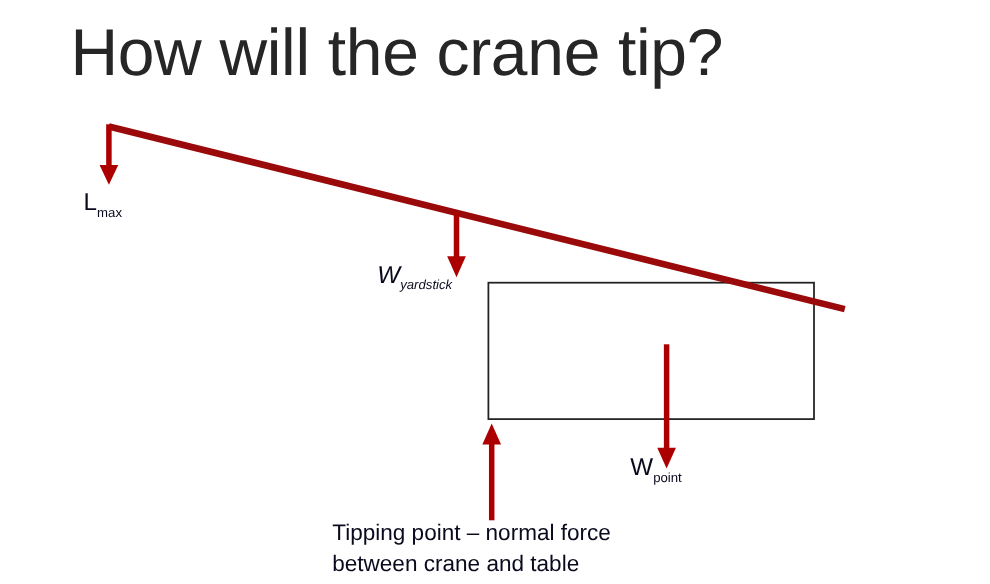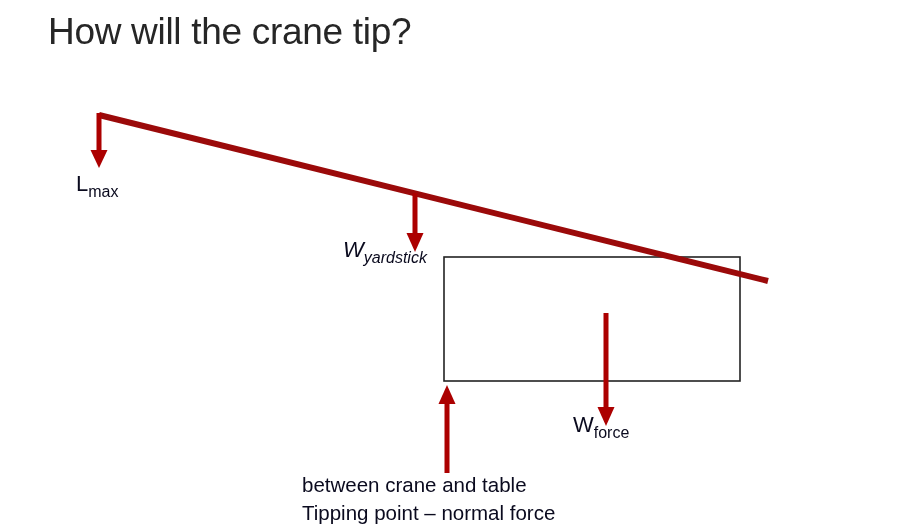--- a/index.html
+++ b/index.html
@@ -1,23 +1,23 @@
 <!DOCTYPE html>
 <html><head>
   <meta charset="utf-8">
   <style>
     html, body { margin: 0; padding: 0; background: #ffffff; }
     body { width: 900px; height: 531px; position: relative; overflow: hidden;
            font-family: "Liberation Sans", sans-serif; }
-    .title { position: absolute; left: 48px; top: 2px; font-size: 37px; color: #262626;
-             font-family: "Liberation Sans", sans-serif; letter-spacing: -0.3px; line-height: 60px; margin: 0; font-weight: normal; }
+    .title { position: absolute; left: 48px; top: 2px; font-size: 60px; color: #262626;
+             font-family: "Liberation Sans", sans-serif; letter-spacing: -0.3px; line-height: 60px; margin: 16px; font-weight: normal; }
     svg.diagram { position: absolute; left: 0; top: 0; }
     .lbl { position: absolute; color: #0a0a1e; font-family: "Liberation Sans", sans-serif; white-space: nowrap; }
     .lbl .main { font-size: 22px; }
-    .lbl .sub { font-size: 16px; position: relative; top: 6px; }
+    .lbl .sub { font-size: 12px; position: relative; top: 6px; }
     .caption { position: absolute; left: 302px; top: 471px; font-size: 20.5px; line-height: 28px; color: #0a0a1e; }
     .caption div { white-space: nowrap; }
   </style>
 </head>
 <body>
 
 <h1 class="title">How will the crane tip?</h1>
 
 <svg class="diagram" width="900" height="531" viewBox="0 0 900 531">
 
@@ -48,19 +48,19 @@
 
 <div class="lbl" style="left:76px; top:171px;">
   <span class="main">L</span><span class="sub">max</span>
 </div>
 
 <div class="lbl" style="left:343px; top:237px;font-style:italic;">
   <span class="main">W</span><span class="sub">yardstick</span>
 </div>
 
 <div class="lbl" style="left:573px; top:412px;">
-  <span class="main">W</span><span class="sub">force</span>
+  <span class="main">W</span><span class="sub">point</span>
 </div>
 
 <div class="caption">
+  <div>Tipping point – normal force</div>
   <div>between crane and table</div>
-  <div>Tipping point – normal force</div>
 </div>
 
 </body></html>

